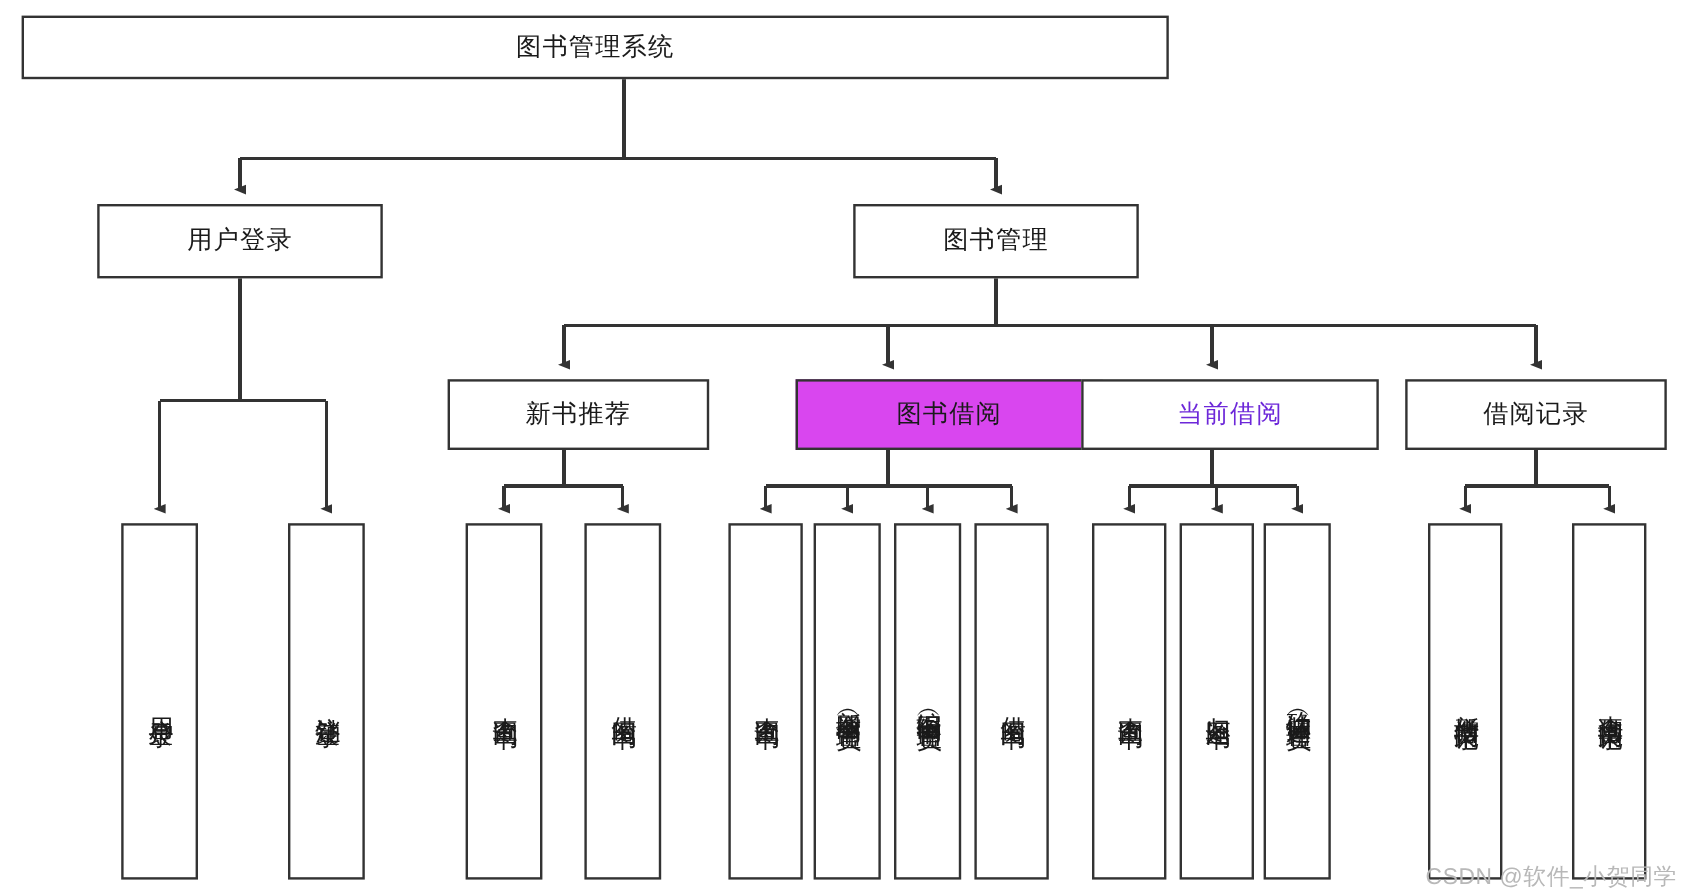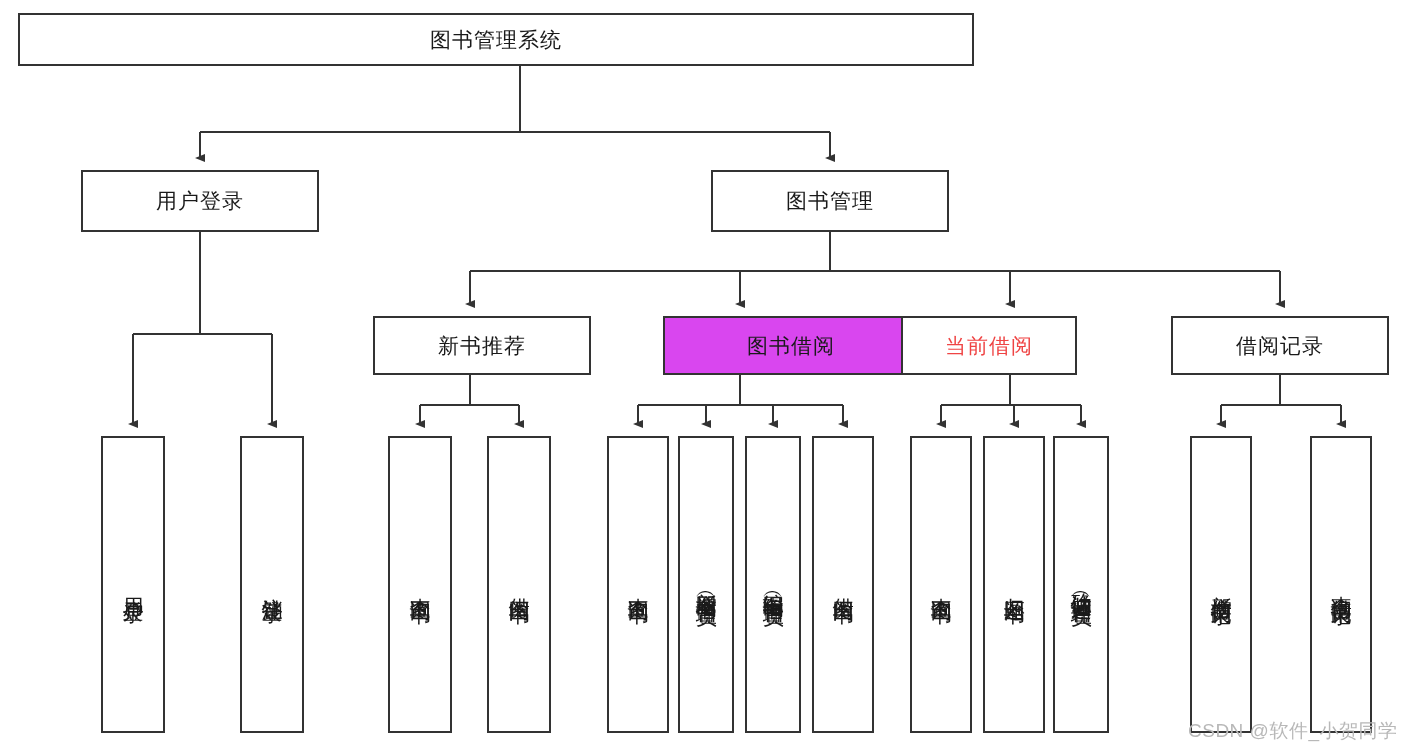--- a/index.html
+++ b/index.html
@@ -128,21 +128,21 @@
   <div class="node node-h" style="left: 711px; top: 170px; width: 238px; height: 62px; border-color: rgb(51, 51, 51); background: rgb(255, 255, 255); color: rgb(26, 26, 26);">
     <span class="node-label">图书管理</span>
   </div>
 
   <div class="node node-h" style="left: 373px; top: 316px; width: 218px; height: 59px; border-color: rgb(51, 51, 51); background: rgb(255, 255, 255); color: rgb(26, 26, 26);">
     <span class="node-label">新书推荐</span>
   </div>
   <div class="node node-h" style="left: 631px; top: 316px; width: 256px; height: 59px; border-color: rgb(51, 51, 51); background: #d946ef; color: rgb(26, 26, 26); margin-left: 32px;">
     <span class="node-label">图书借阅</span>
   </div>
-  <div class="node node-h" style="left: 901px; top: 316px; width: 176px; height: 59px; border-color: rgb(51, 51, 51); background: rgb(255, 255, 255); color: #ef4444;">
+  <div class="node node-h" style="left: 901px; top: 316px; width: 248px; height: 59px; border-color: rgb(51, 51, 51); background: rgb(255, 255, 255); color: #6d28d9;">
     <span class="node-label">当前借阅</span>
   </div>
   <div class="node node-h" style="left: 1171px; top: 316px; width: 218px; height: 59px; border-color: rgb(51, 51, 51); background: rgb(255, 255, 255); color: rgb(26, 26, 26);">
     <span class="node-label">借阅记录</span>
   </div>
 
   <div class="node node-v" style="left: 101px; top: 436px; width: 64px; height: 297px; border-color: rgb(51, 51, 51); background: rgb(255, 255, 255); color: rgb(26, 26, 26);">
     <span class="node-label">用户登录</span>
   </div>
   <div class="node node-v" style="left: 240px; top: 436px; width: 64px; height: 297px; border-color: rgb(51, 51, 51); background: rgb(255, 255, 255); color: rgb(26, 26, 26);">

